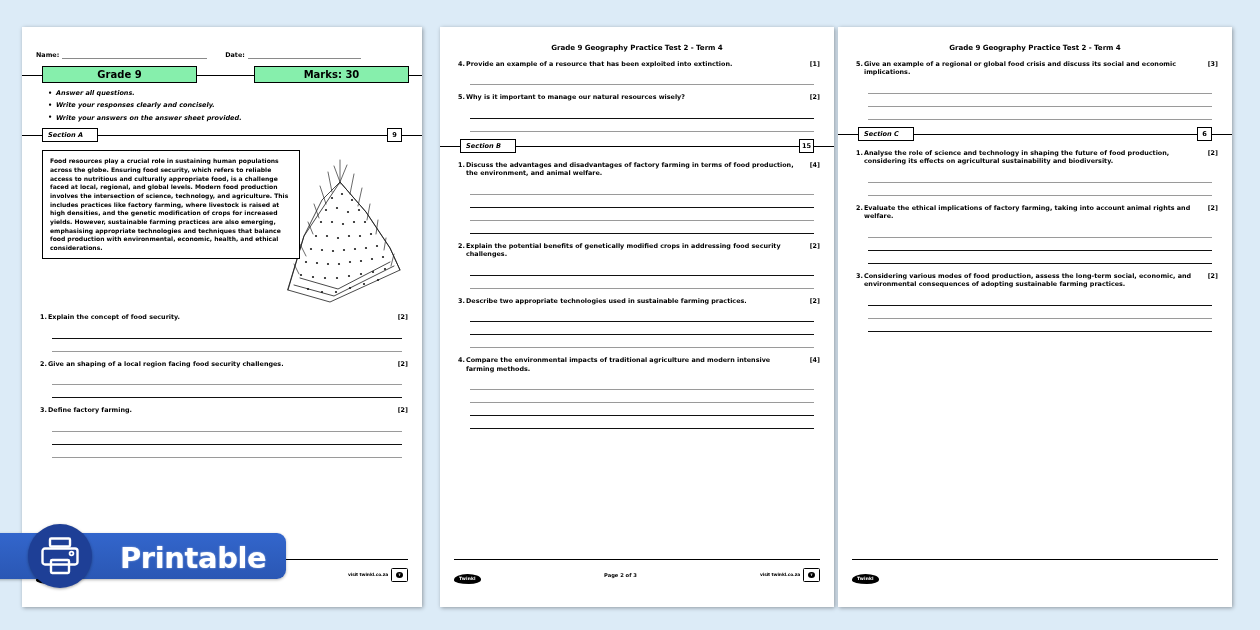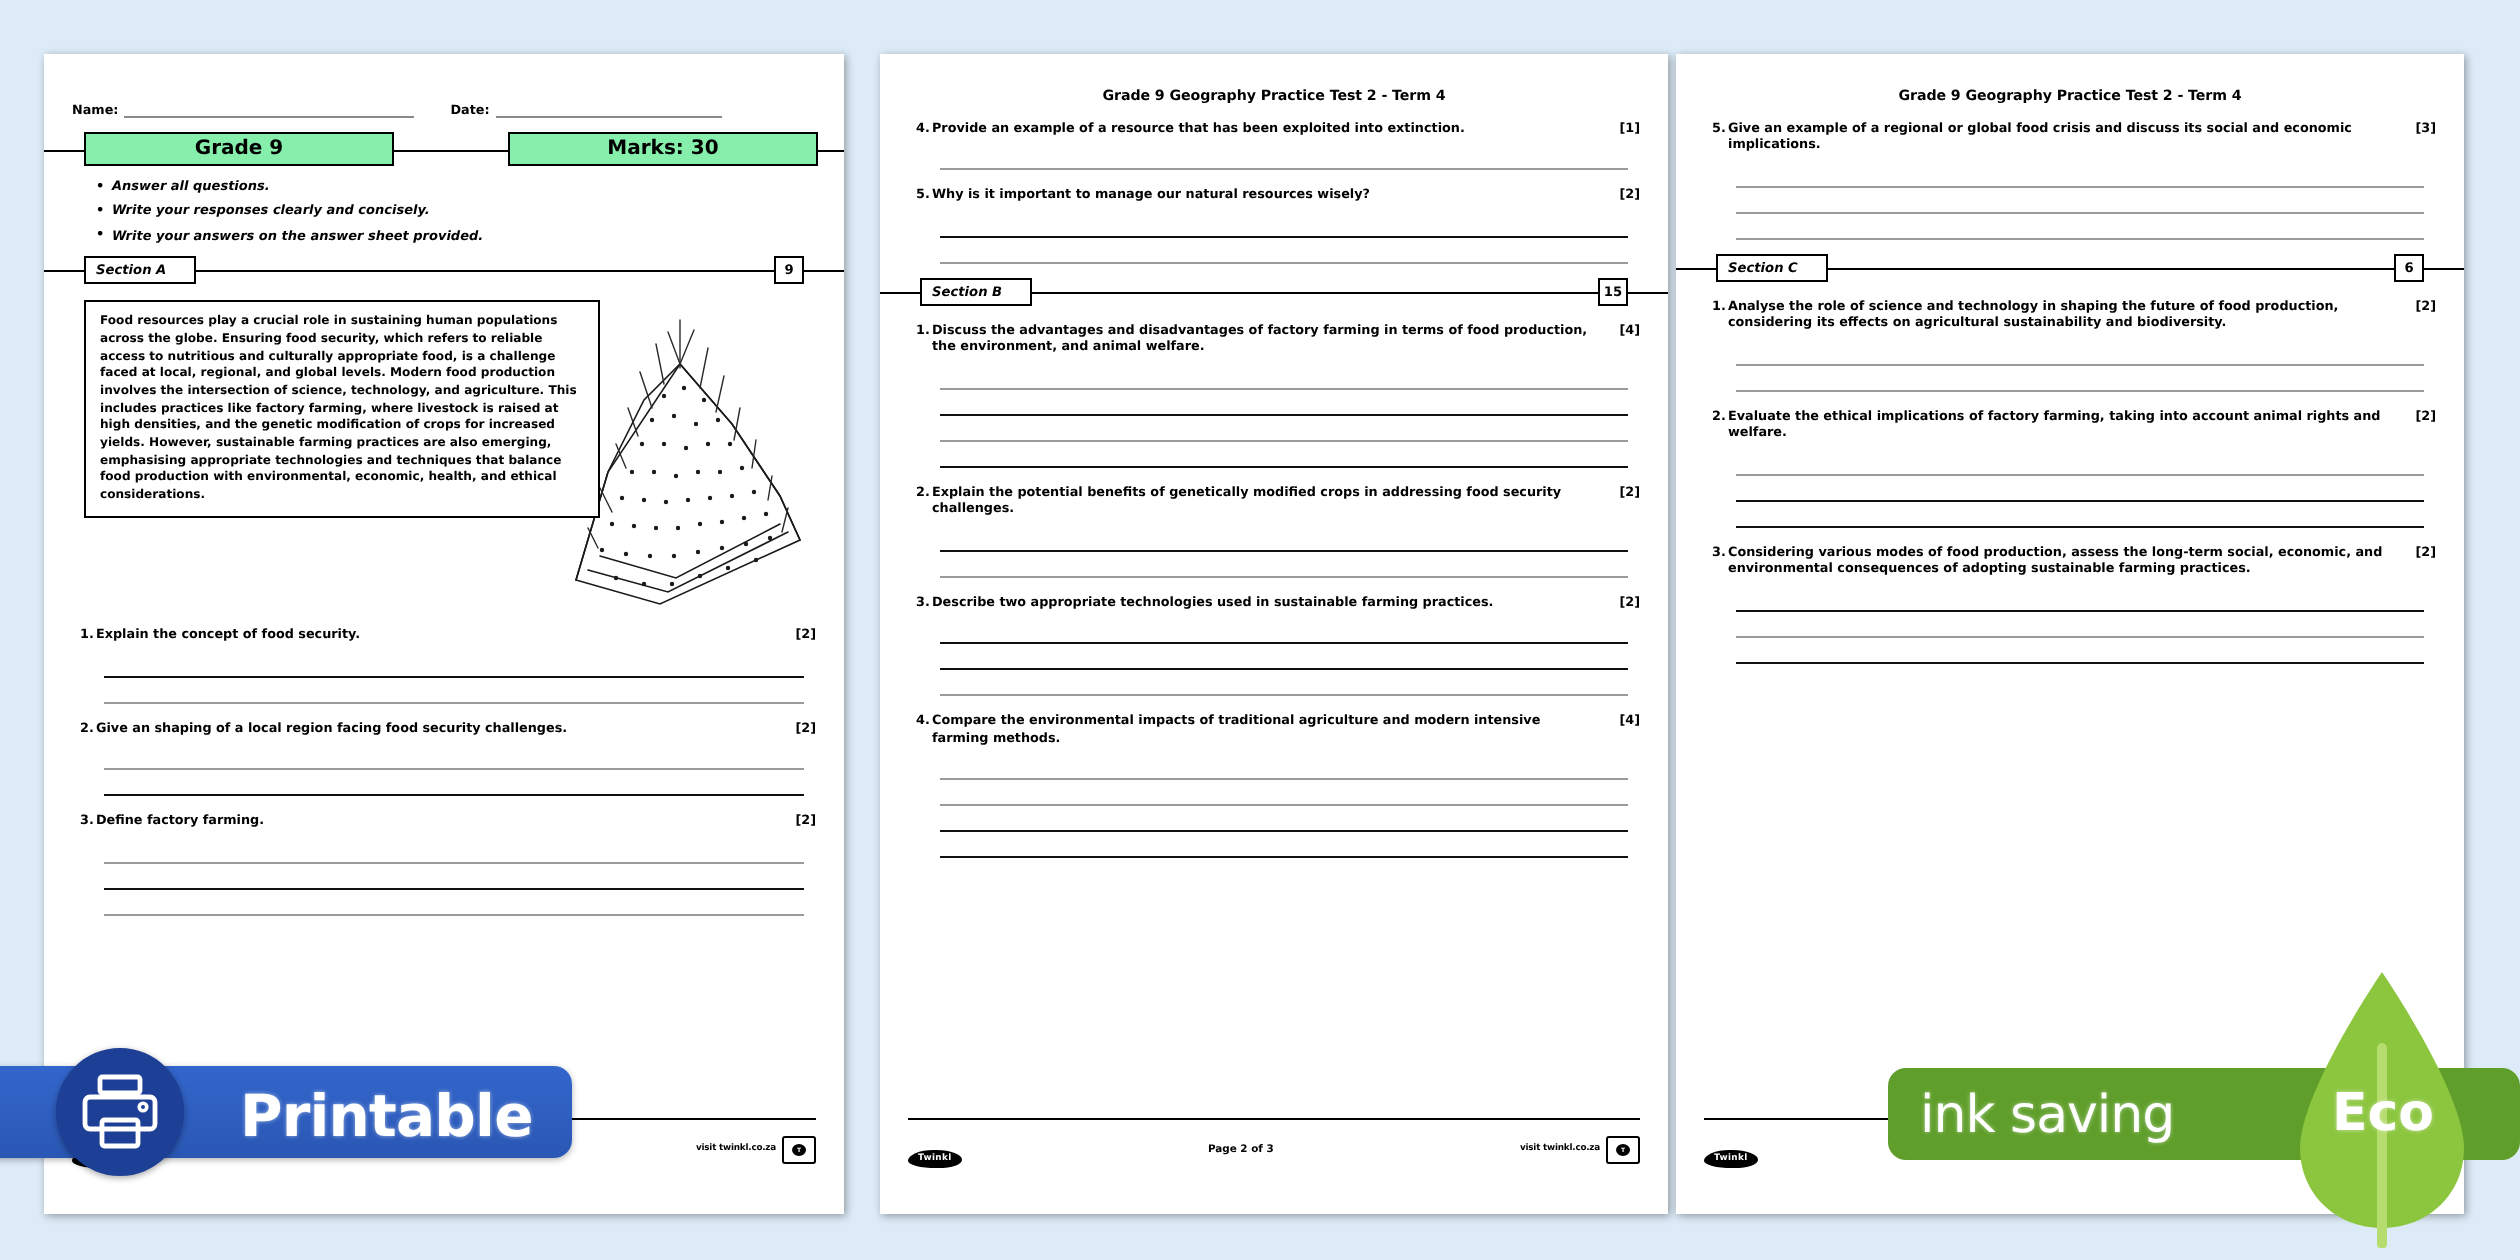--- a/index.html
+++ b/index.html
@@ -546,23 +546,14 @@
     <svg width="40" height="40" viewBox="0 0 40 40">
       <g fill="none" stroke="#ffffff" stroke-width="2.4" stroke-linejoin="round">
         <rect x="10" y="2.5" width="20" height="8" rx="1.2"></rect>
         <path d="M5 12.5 h30 a2.5 2.5 0 0 1 2.5 2.5 v11 a2.5 2.5 0 0 1 -2.5 2.5 h-30 a2.5 2.5 0 0 1 -2.5 -2.5 v-11 a2.5 2.5 0 0 1 2.5 -2.5 z"></path>
         <rect x="11" y="24" width="18" height="13" rx="1.2"></rect>
       </g>
       <circle cx="31.5" cy="17.5" r="1.9" fill="none" stroke="#ffffff" stroke-width="1.8"></circle>
     </svg>
   </div>
 
-  <div id="eco-badge">
-    <div class="epill"></div>
-    <svg class="leaf" width="110" height="140" viewBox="0 0 110 140">
-      <path d="M55 2 C55 2 14 62 14 90 C14 113 32 130 55 130 C78 130 96 113 96 90 C96 62 55 2 55 2 Z" fill="#8cc63f"></path>
-      <path d="M55 40 L55 138" stroke="#b5dc6e" stroke-width="5" stroke-linecap="round" fill="none"></path>
-    </svg>
-    <div class="etext">ink saving</div>
-    <div class="eco-word">Eco</div>
-  </div>
 
 </div>
 
 </body></html>

